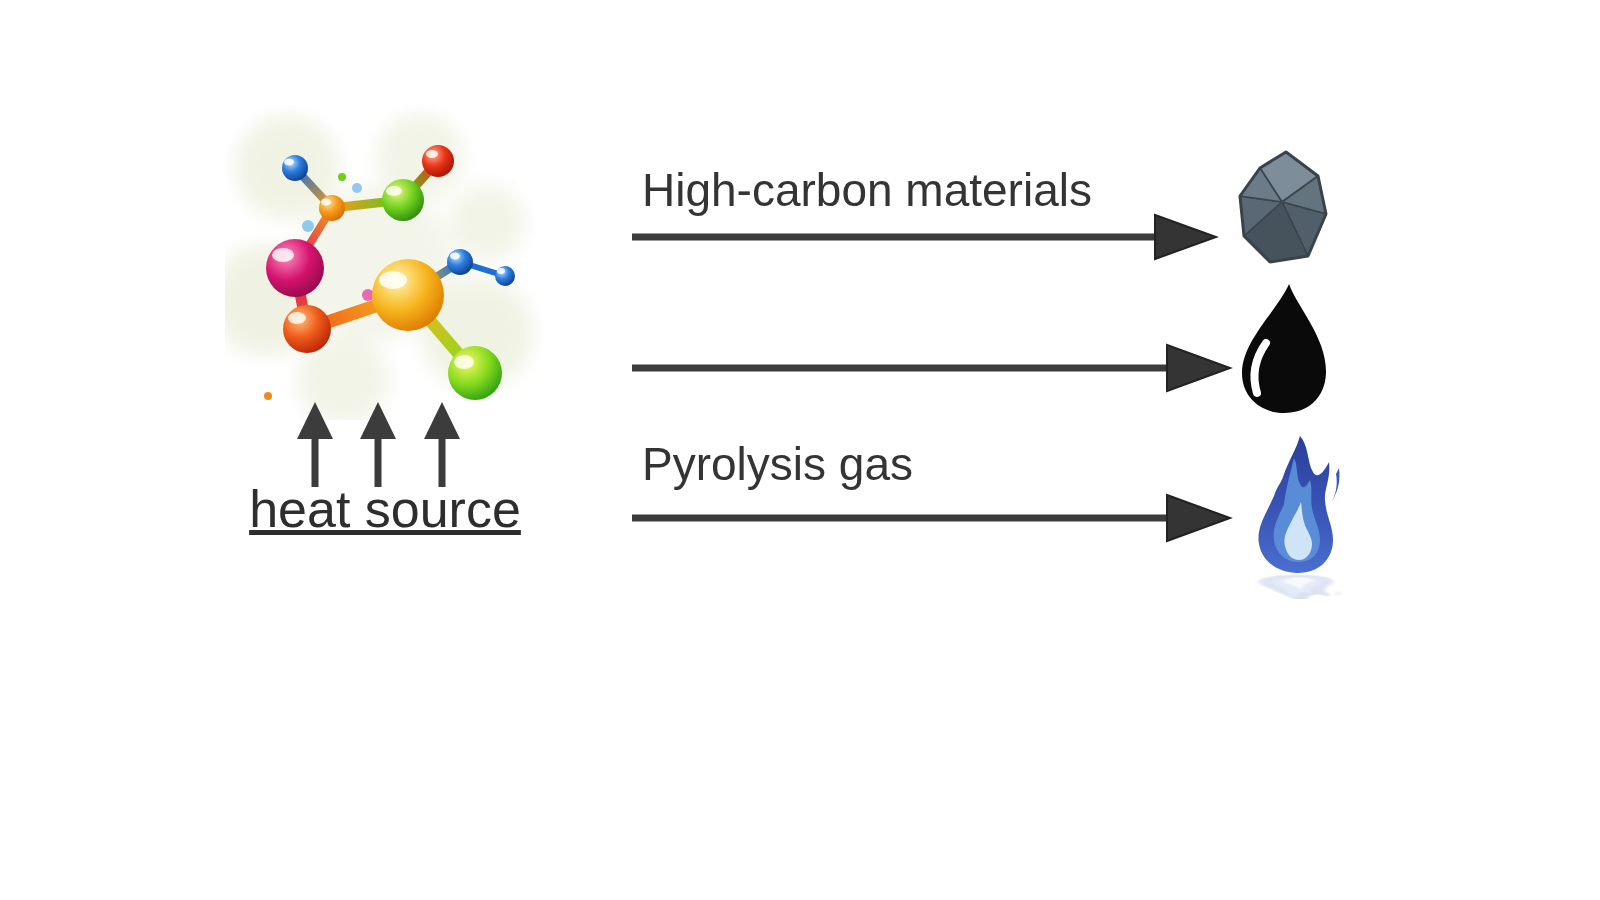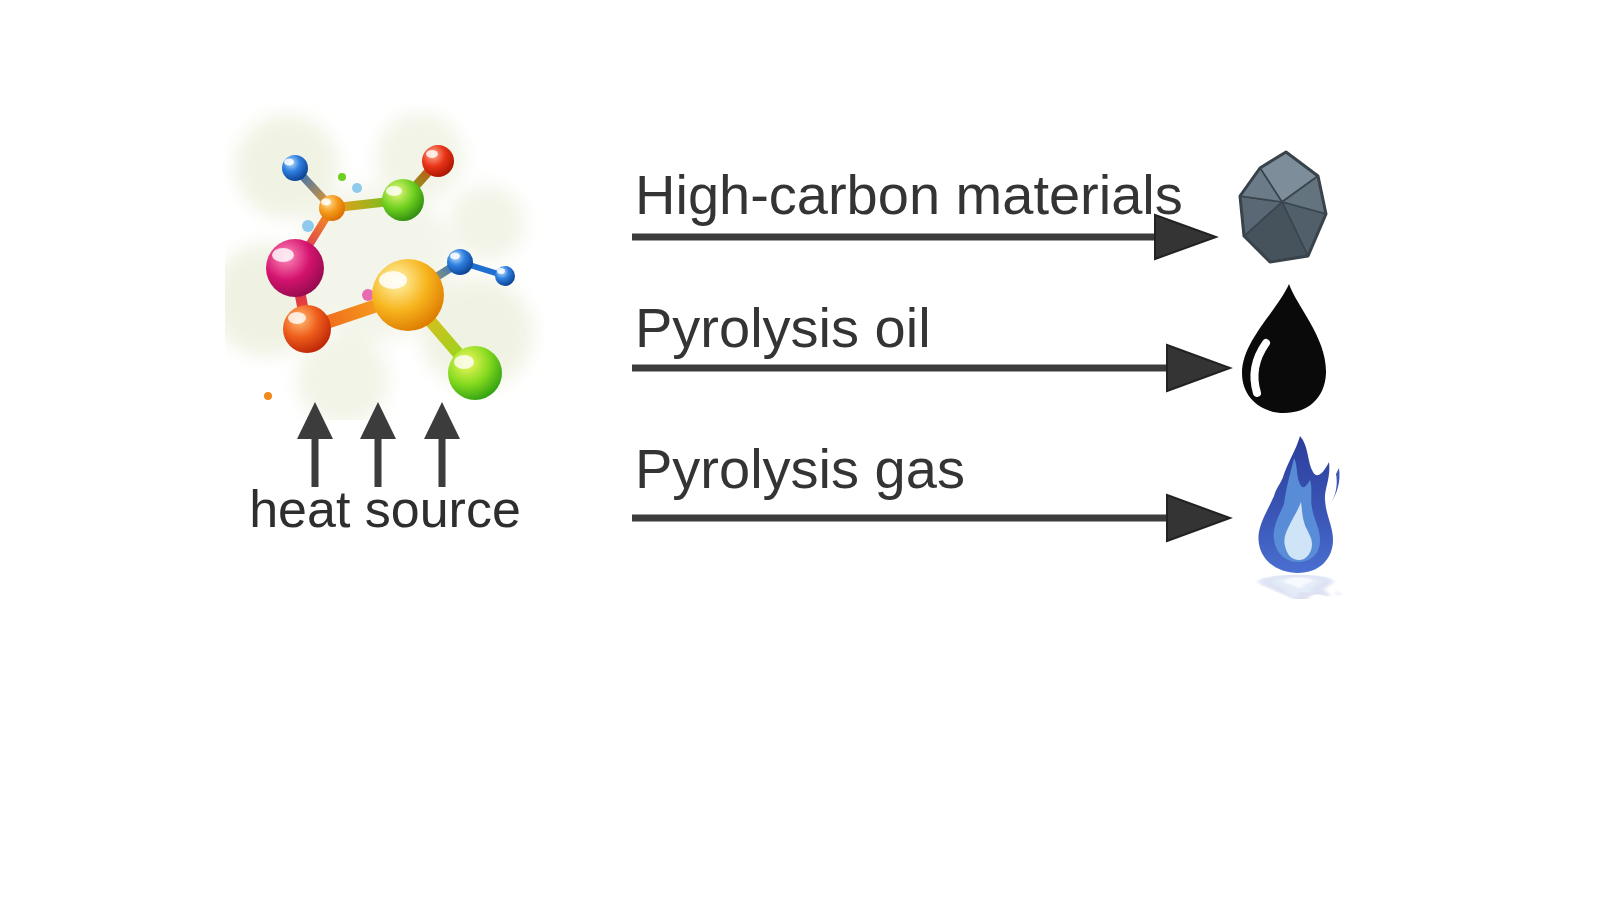--- a/index.html
+++ b/index.html
@@ -1,28 +1,28 @@
 <!DOCTYPE html>
 <html><head>
 <meta charset="utf-8">
 <style>
   html,body{margin:0;padding:0;background:#ffffff;}
   .canvas{position:relative;width:1600px;height:900px;background:#ffffff;overflow:hidden;
           font-family:"Liberation Sans",sans-serif;}
-  .out-label{position:absolute;color:#343434;font-size:56px;line-height:1.05;white-space:nowrap;
-             letter-spacing:0px;}
+  .out-label{position:absolute;color:#343434;font-size:46px;line-height:1.05;white-space:nowrap;
+             letter-spacing:0px;margin-left:7px;}
   .row1-label{left:635px;top:166px;}
   .row2-label{left:635px;top:299px;}
   .row3-label{left:635px;top:440px;}
   .harrow{position:absolute;left:628px;width:610px;height:60px;}
   .row1-arrow{top:207px;}
   .row2-arrow{top:338px;}
   .row3-arrow{top:488px;}
   .heat-label{position:absolute;left:235px;top:483px;width:300px;text-align:center;
-              font-size:52px;color:#2e2e2e;line-height:1;}
+              font-size:52px;color:#2e2e2e;line-height:1;text-decoration:underline;}
   .molecule{position:absolute;left:225px;top:105px;width:320px;height:315px;}
   .heat-arrows{position:absolute;left:280px;top:395px;width:185px;height:100px;}
   .icon-rock{position:absolute;left:1236px;top:150px;width:92px;height:116px;}
   .icon-oil{position:absolute;left:1236px;top:281px;width:96px;height:136px;}
   .icon-flame{position:absolute;left:1246px;top:434px;width:102px;height:165px;}
 </style>
 </head>
 <body>
 
 <div class="canvas">
@@ -184,21 +184,20 @@
       <polygon points="50,2 82,26 46,52 24,18" fill="#7d8e9a"></polygon>
       <polygon points="82,26 90,64 46,52" fill="#64747f"></polygon>
       <polygon points="90,64 72,106 46,52" fill="#505f6a"></polygon>
       <polygon points="72,106 34,112 8,86 46,52" fill="#46535d"></polygon>
       <polygon points="8,86 4,46 46,52" fill="#596874"></polygon>
       <polygon points="4,46 24,18 46,52" fill="#6b7b87"></polygon>
     </g>
     <polygon points="50,2 82,26 90,64 72,106 34,112 8,86 4,46 24,18" fill="none" stroke="#39434b" stroke-width="3" stroke-linejoin="round"></polygon>
   </svg>
 
-  <div class="out-label row2-label">Pyrolysis oil</div>
   <svg class="harrow row2-arrow" viewBox="0 0 610 60" xmlns="http://www.w3.org/2000/svg">
     <rect x="4" y="26.5" width="540" height="7" fill="#3c3c3c"></rect>
     <polygon points="539,7 539,53 602,30" fill="#343434" stroke="#222222" stroke-width="2"></polygon>
   </svg>
   <svg class="icon-oil" viewBox="0 0 96 136" xmlns="http://www.w3.org/2000/svg">
     <path d="M53,3 C61,26 91,57 90,92 C89,118 71,132 48,132 C26,132 6,117 6,92 C6,60 41,30 53,3 Z" fill="#0a0a0a"></path>
     <path d="M30,62 Q13,86 21,112" fill="none" stroke="#ffffff" stroke-width="8" stroke-linecap="round"></path>
   </svg>
 
   <div class="out-label row3-label">Pyrolysis gas</div>

